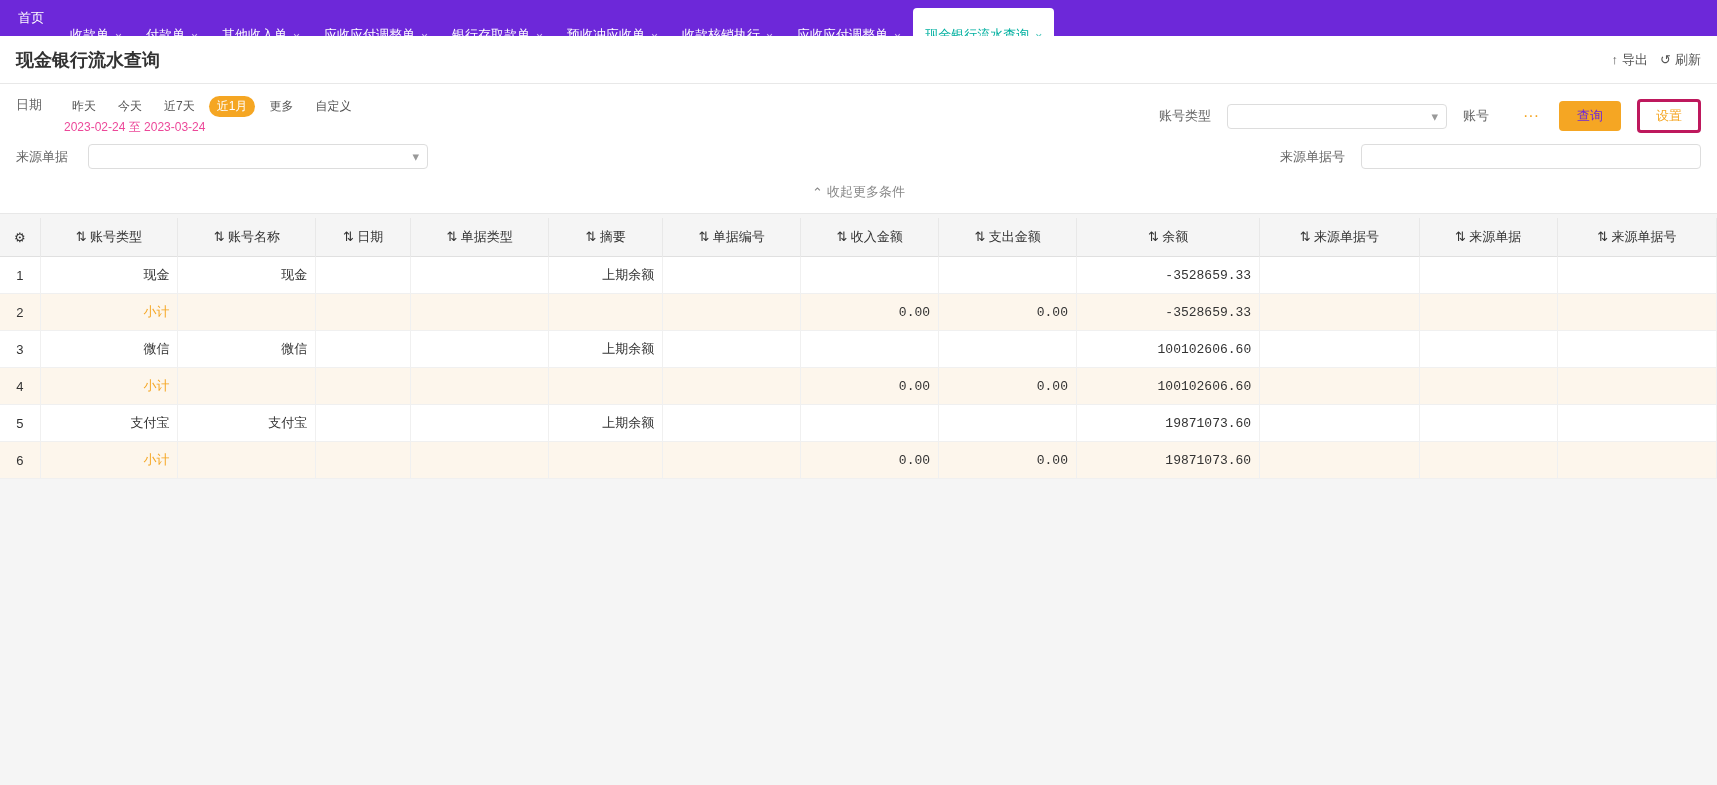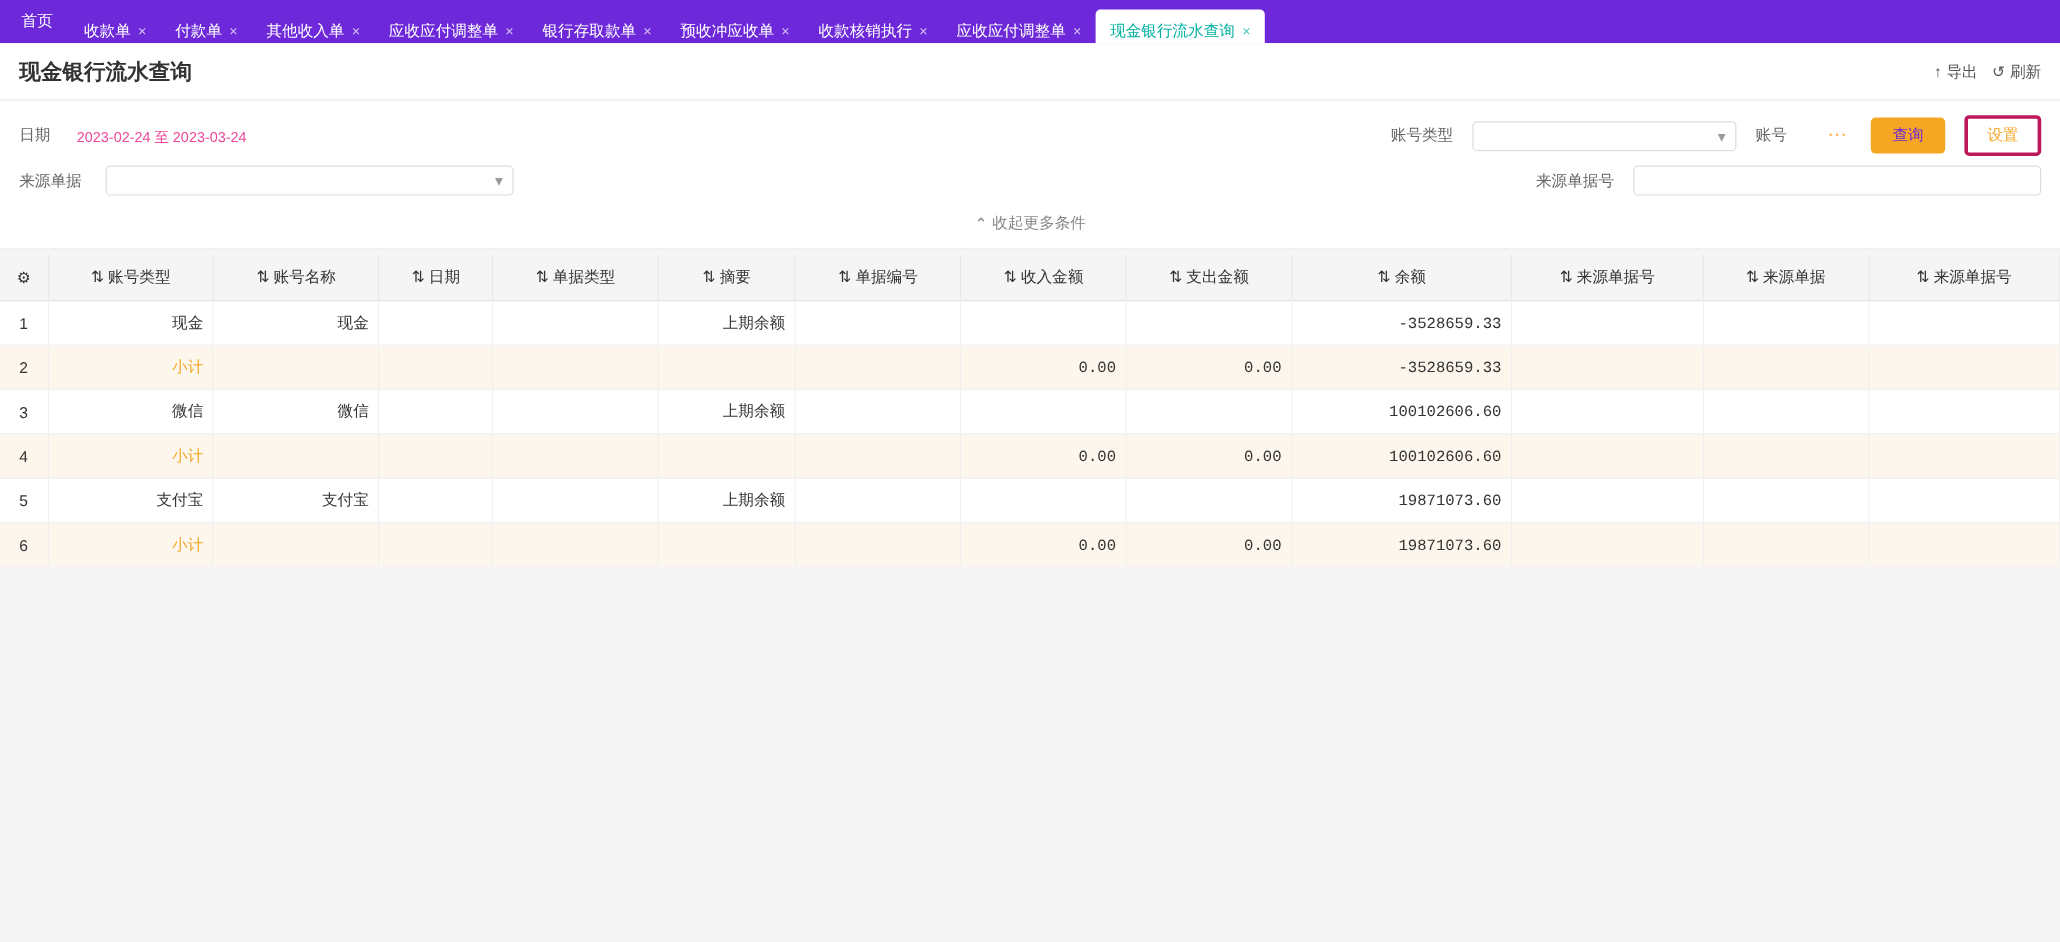--- a/index.html
+++ b/index.html
@@ -9,21 +9,21 @@
     .top-nav {
       background: #6d28d9;
       display: flex;
       align-items: center;
       height: 36px;
       padding: 0 4px;
       overflow: hidden;
     }
     .nav-item {
       display: flex;
-      align-items: center;
+      align-items: flex-end;
       padding: 0 12px;
       height: 36px;
       color: #fff;
       white-space: nowrap;
       cursor: pointer;
       font-size: 13px;
       margin-top: 16px;
     }
     .nav-item.active {
       background: #fff;
@@ -263,20 +263,28 @@
     </div>
   </div>
 </div>
 
 <div class="filter-area">
   <div class="filter-row">
 
     <div style="display:flex;align-items:flex-start;gap:8px;">
       <span class="filter-label">日期</span>
       <div style="display:flex;flex-direction:column;">
+        <div class="date-options">
+          <span class="date-opt">昨天</span>
+          <span class="date-opt">今天</span>
+          <span class="date-opt">近7天</span>
+          <span class="date-opt active">近1月</span>
+          <span class="date-opt">更多</span>
+          <span class="date-opt">自定义</span>
+        </div>
         <div class="date-range">2023-02-24 至 2023-03-24</div>
       </div>
     </div>
 
     <div style="flex:1;"></div>
 
     <span class="filter-label">账号类型</span>
     <div class="filter-select" style="min-width:220px;">
       <span></span>
       <span>▾</span>

